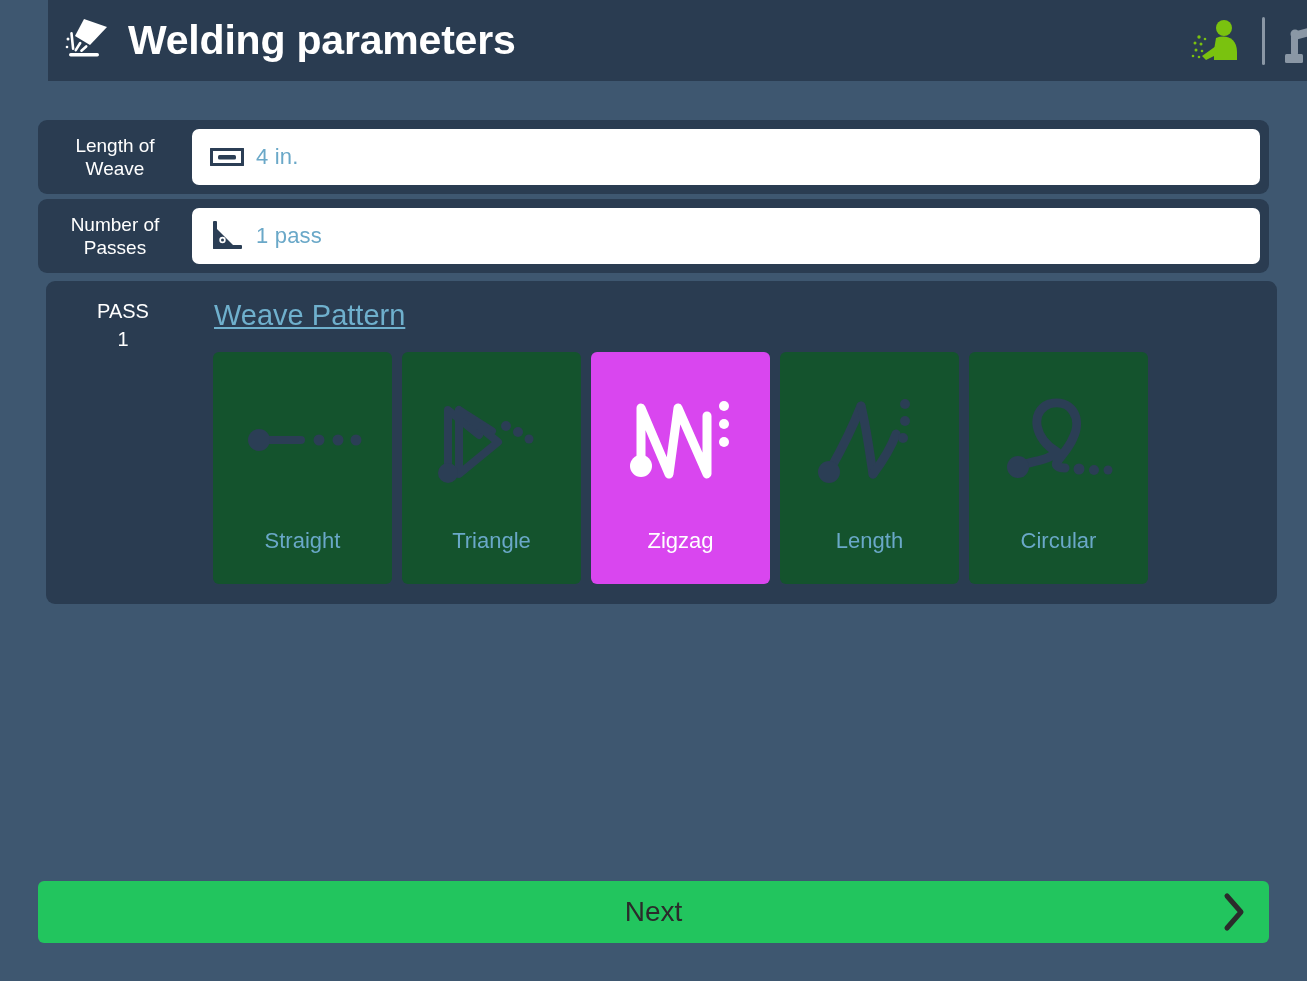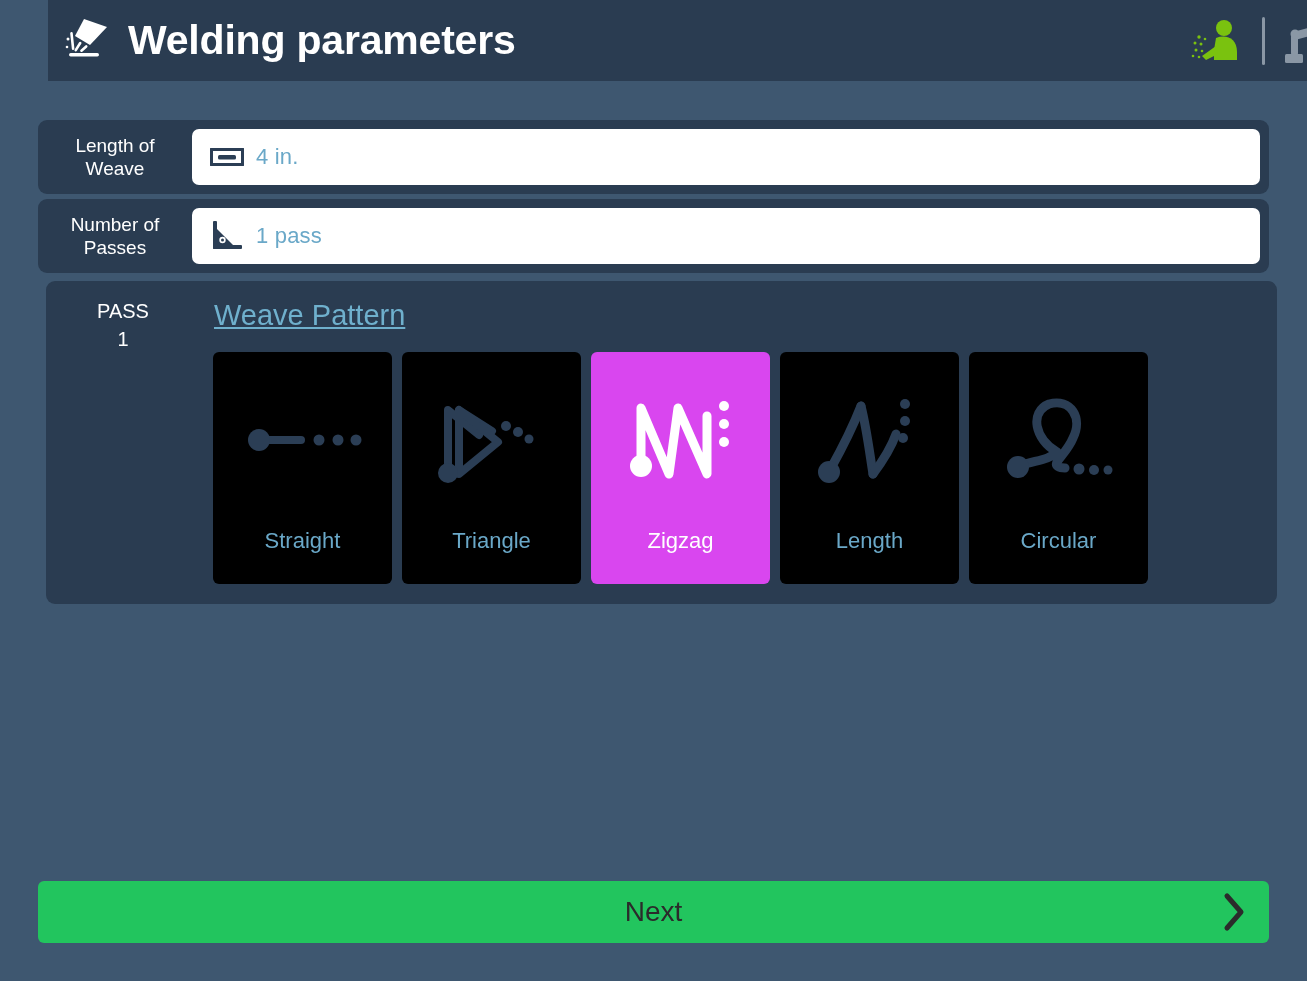--- a/index.html
+++ b/index.html
@@ -78,21 +78,21 @@
     position: absolute; left: 168px; top: 18px;
     color: #6fb0cd; font-size: 29px; font-weight: 400; text-decoration: underline;
   }
 
   .cards {
     position: absolute; left: 167px; top: 71px;
     display: flex; gap: 10px;
   }
   .card {
     width: 179px; height: 232px;
-    background: #000000; border-radius: 6px;
+    background: #14532d; border-radius: 6px;
     display: flex; flex-direction: column; align-items: center;
     justify-content: flex-start; position: relative;
     cursor: pointer;
   }
   .card.selected { background: #d946ef; }
   .card-icon {
     width: 179px; height: 175px;
     display: flex; align-items: center; justify-content: center;
   }
   .card-icon svg { display: block; }

